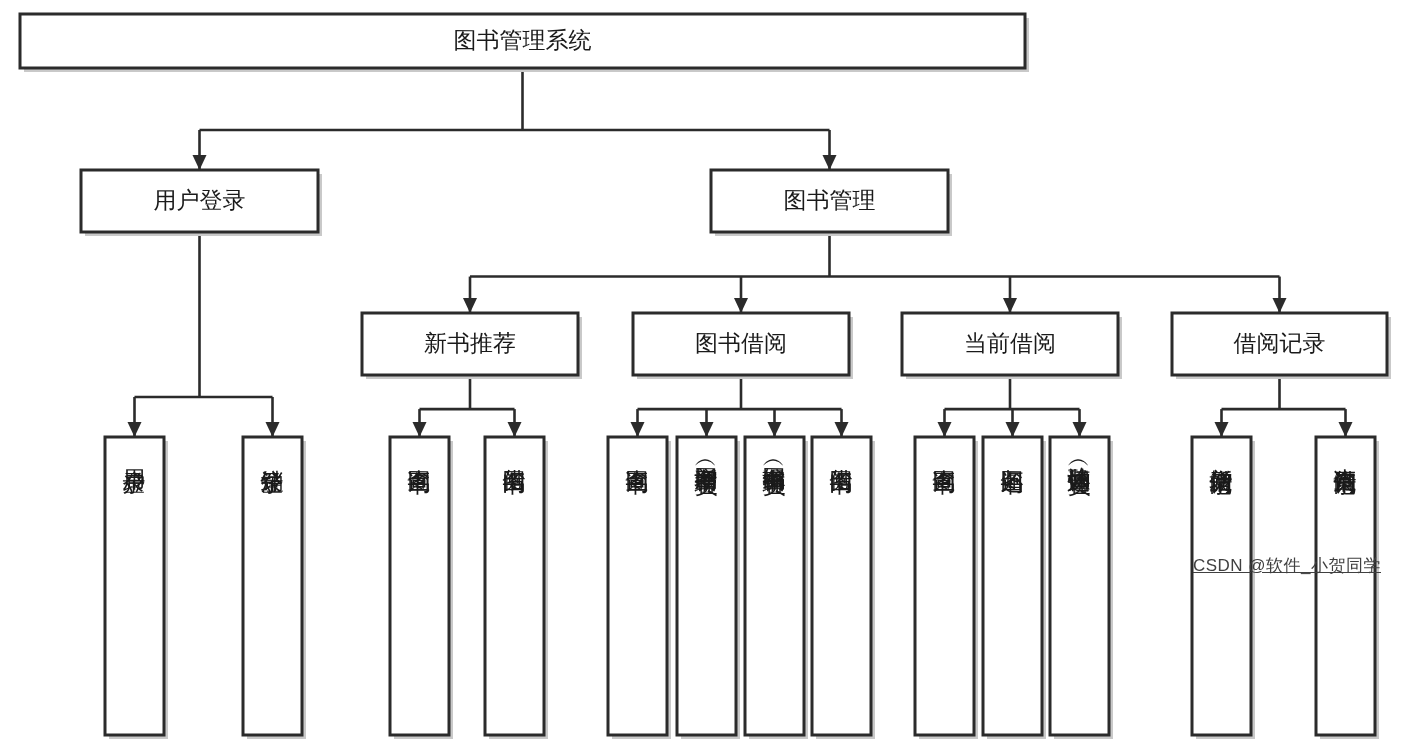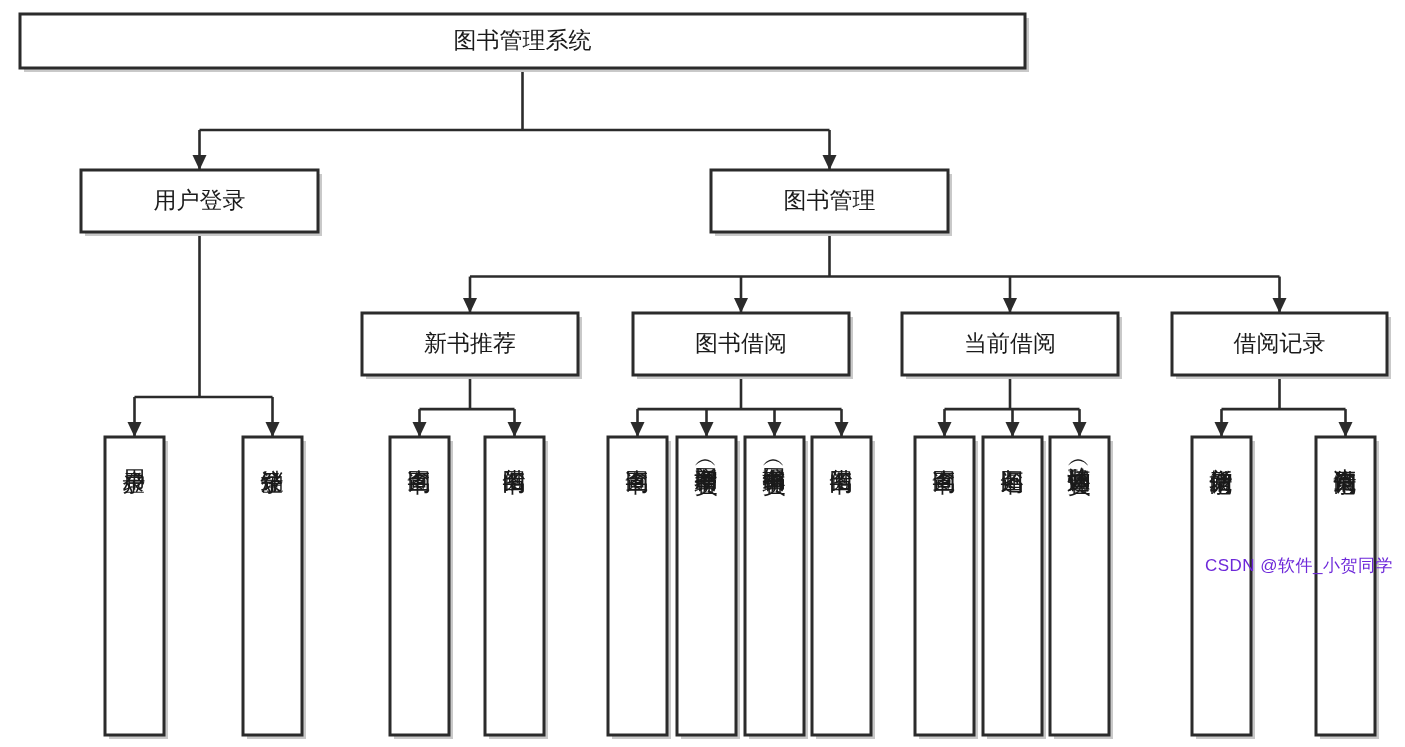--- a/index.html
+++ b/index.html
@@ -55,28 +55,29 @@
   .node-label-v {
     font-family: "Liberation Sans", "DejaVu Sans", sans-serif;
     fill: #1a1a1a;
     font-size: 23px;
     text-anchor: middle;
     writing-mode: vertical-rl;
     letter-spacing: 1px;
   }
   .watermark {
     position: absolute;
-    right: 12px;
+    right: 24px;
     bottom: 6px;
     font-family: "Liberation Sans", "DejaVu Sans", sans-serif;
     font-size: 17px;
-    color: #6d28d9;
+    color: #404040;
     letter-spacing: 0.5px;
     white-space: nowrap;
     user-select: none;
+    text-decoration: underline;
   }
 </style>
 </head>
 <body>
 
 <div id="diagram-root">
   <svg class="flow" viewBox="0 0 1405 747" xmlns="http://www.w3.org/2000/svg">
 
     <g id="connector-layer">
         <g>

